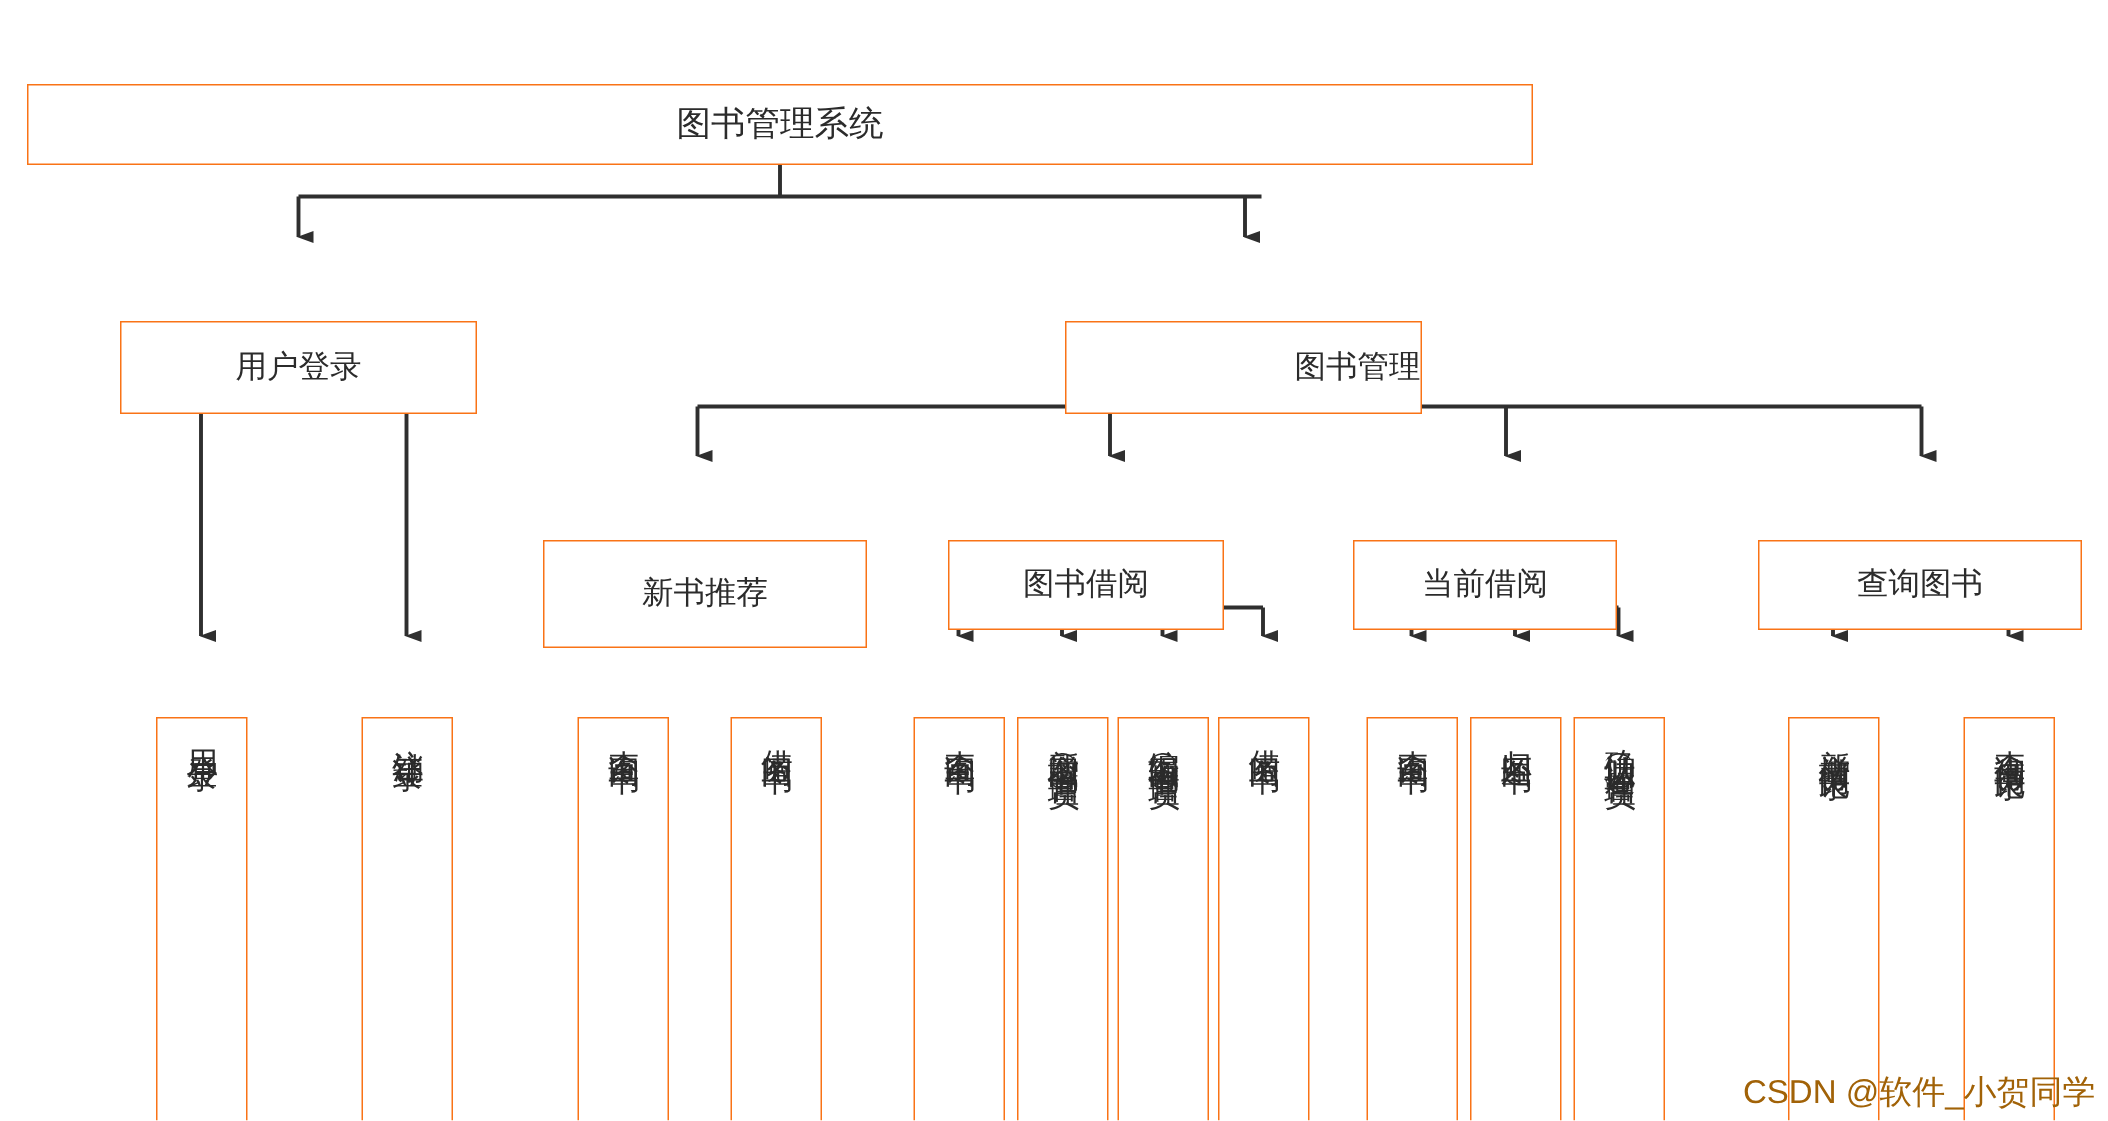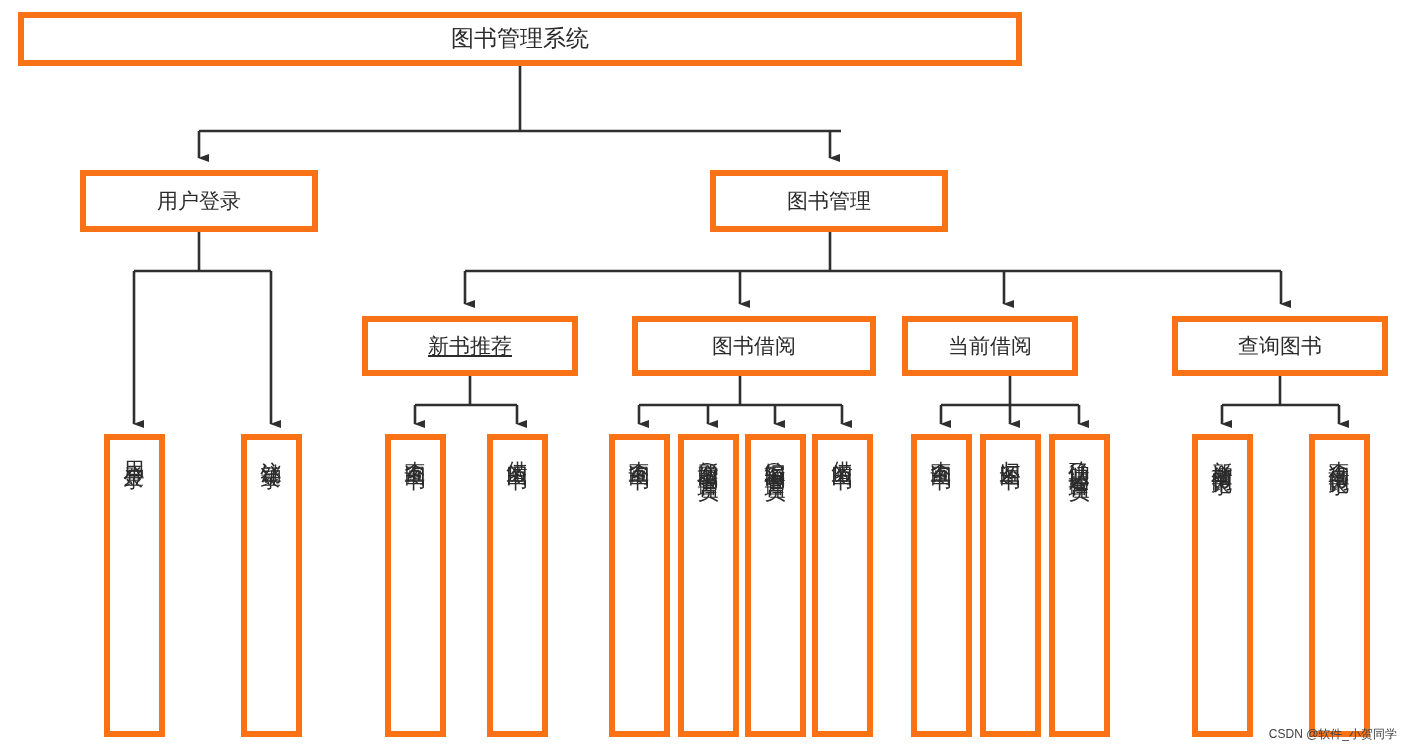--- a/index.html
+++ b/index.html
@@ -23,27 +23,28 @@
     left: 0;
     top: 0;
     width: 1405px;
     height: 747px;
     pointer-events: none;
   }
   .node {
     position: absolute;
     box-sizing: border-box;
     background: #ffffff;
-    border: 6px solid #f97316;
+    border: 1px solid #f97316;
     display: flex;
     align-items: center;
     justify-content: center;
     color: #2b2b2b;
     line-height: 1.18;
     z-index: 2;
+    margin-top: 44px;
   }
   .node .node-label {
     display: block;
     text-align: center;
     white-space: pre-line;
   }
   
   .node.root {
     font-size: 23px;
   }
@@ -62,22 +63,22 @@
     writing-mode: vertical-rl;
     text-orientation: upright;
     letter-spacing: 3px;
     line-height: 1;
     text-align: start;
   }
   .watermark {
     position: absolute;
     right: 8px;
     bottom: 4px;
-    font-size: 12px;
-    color: #404040;
+    font-size: 22px;
+    color: #a16207;
     z-index: 5;
     white-space: nowrap;
     user-select: none;
   }
 </style>
 </head>
 <body>
 
 <div id="diagram-root">
 
@@ -131,28 +132,28 @@
     </g>
   </svg>
 
   <div class="node root" style="left:18px; top:12px; width:1004px; height:54px;">
     <span class="node-label">图书管理系统</span>
   </div>
 
   <div class="node branch" style="left:80px; top:170px; width:238px; height:62px;">
     <span class="node-label">用户登录</span>
   </div>
-  <div class="node branch" style="left:710px; top:170px; width:238px; height:62px;">
+  <div class="node branch" style="left:710px; top:170px; width:238px; height:62px;justify-content:flex-end;">
     <span class="node-label">图书管理</span>
   </div>
 
-  <div class="node branch" style="left:362px; top:316px; width:216px; height:60px;text-decoration:underline;">
+  <div class="node branch" style="left:362px; top:316px; width:216px; height:72px;">
     <span class="node-label">新书推荐</span>
   </div>
-  <div class="node branch" style="left:632px; top:316px; width:244px; height:60px;">
+  <div class="node branch" style="left:632px; top:316px; width:184px; height:60px;">
     <span class="node-label">图书借阅</span>
   </div>
   <div class="node branch" style="left:902px; top:316px; width:176px; height:60px;">
     <span class="node-label">当前借阅</span>
   </div>
   <div class="node branch" style="left:1172px; top:316px; width:216px; height:60px;">
     <span class="node-label">查询图书</span>
   </div>
 
   <div class="node leaf" style="left:104px; top:434px; width:61px; height:303px;">

